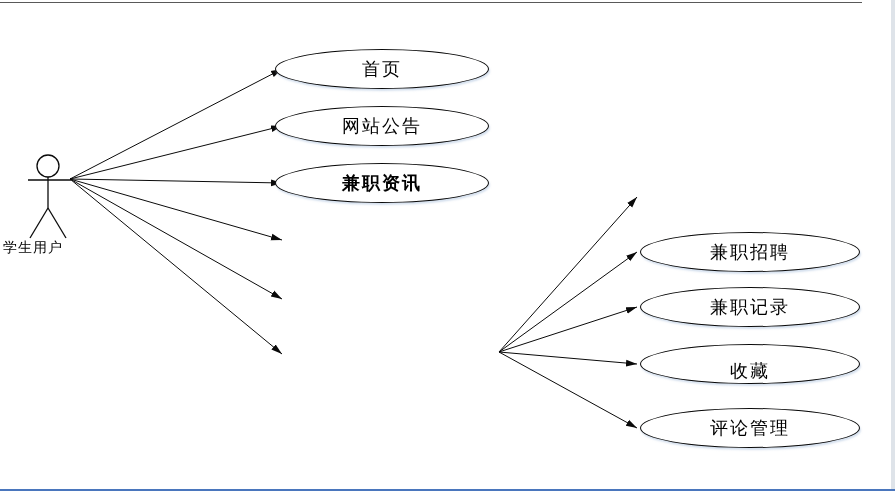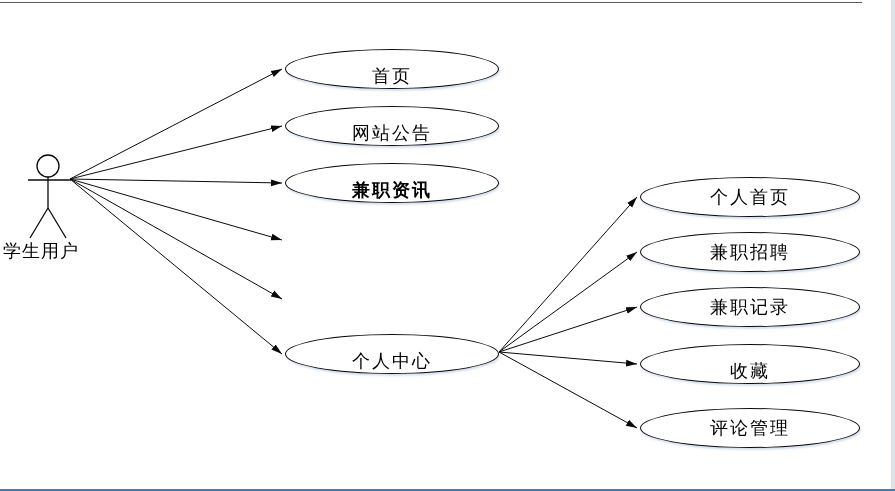--- a/index.html
+++ b/index.html
@@ -45,27 +45,27 @@
     background: #ffffff;
     box-shadow: 1px 2px 2px rgba(178, 198, 224, 0.55);
     display: flex;
     align-items: center;
     justify-content: center;
     font-size: 18px;
     letter-spacing: 2px;
     color: #000000;
     box-sizing: border-box;
   }
-  .node-left  { left: 285px; width: 214px; height: 40px; align-items: flex-end; }
+  .node-left  { left: 275px; width: 214px; height: 40px; }
   .node-right { left: 640px; width: 220px; height: 40px; }
   .actor-label {
     position: absolute;
     left: 3px; top: 239px;
     width: 86px;
-    font-size: 18px;
+    font-size: 14px;
     letter-spacing: 1px;
     color: #000000;
     text-align: left;
     white-space: nowrap;
   }
 </style>
 </head>
 <body>
 
 <div class="canvas">
@@ -111,27 +111,21 @@
 
   <div class="node node-left" style="top:49px;">
     <span>首页</span>
   </div>
   <div class="node node-left" style="top:106px;font-family:Liberation Serif, serif;">
     <span>网站公告</span>
   </div>
   <div class="node node-left" style="top:163px;font-weight:bold;">
     <span>兼职资讯</span>
   </div>
-  <div class="node node-left" style="top:334px;">
-    <span>个人中心</span>
-  </div>
 
-  <div class="node node-right" style="top:177px;">
-    <span>个人首页</span>
-  </div>
   <div class="node node-right" style="top:232px;">
     <span>兼职招聘</span>
   </div>
   <div class="node node-right" style="top:287px;text-align:center;">
     <span>兼职记录</span>
   </div>
   <div class="node node-right" style="top:344px;align-items:flex-end;">
     <span>收藏</span>
   </div>
   <div class="node node-right" style="top:408px;text-align:center;">

